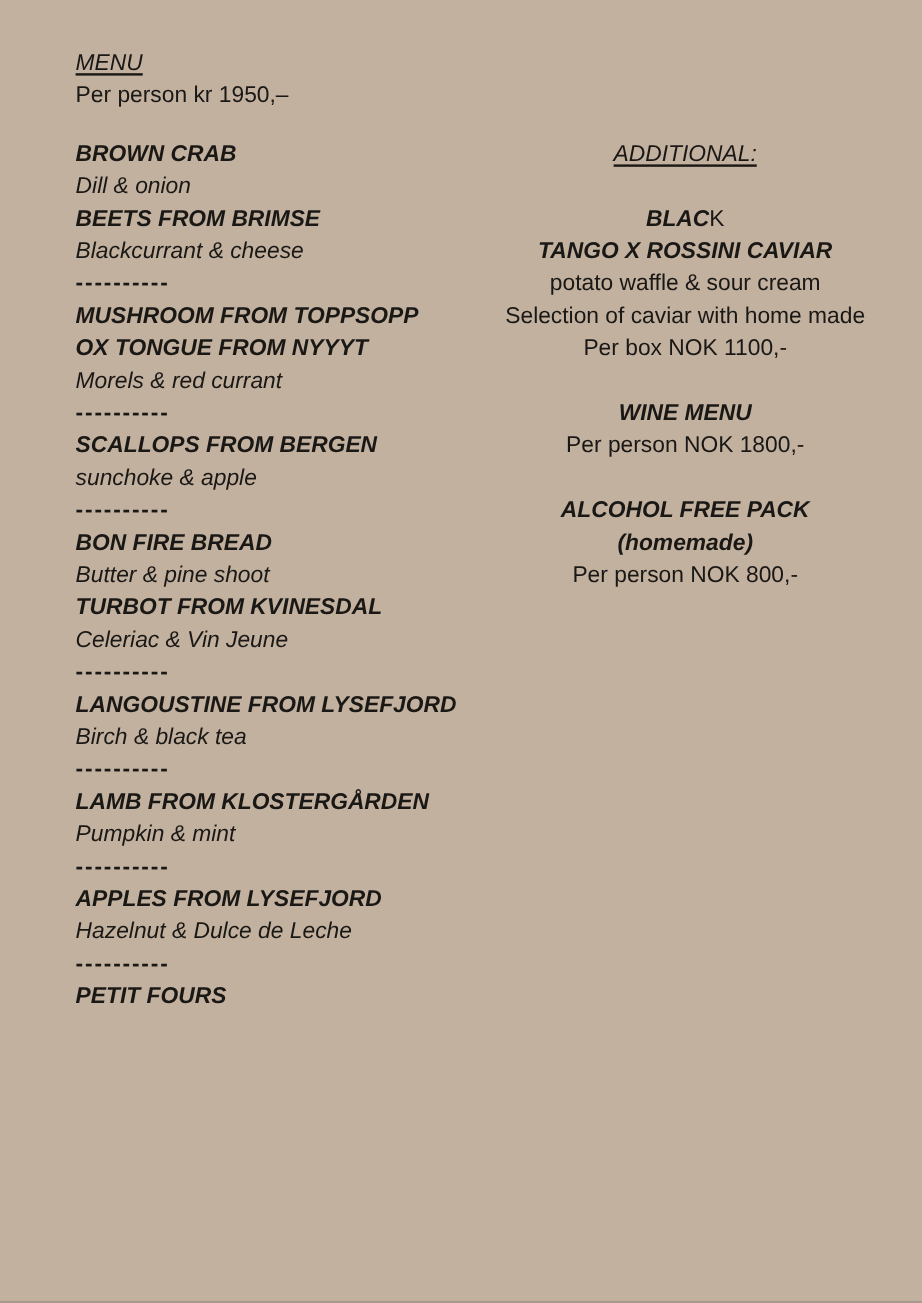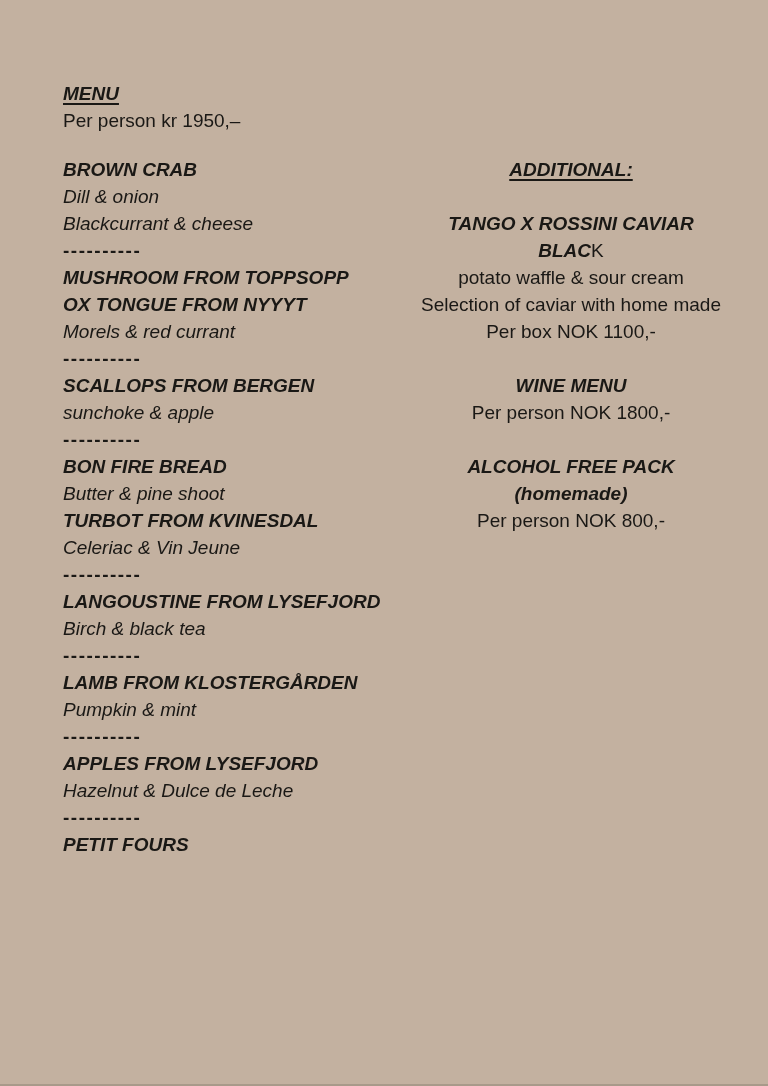--- a/index.html
+++ b/index.html
@@ -23,26 +23,25 @@
     position: absolute;
   }
   .col-left  { left: 63px;  top: 39px;  width: 360px; }
   .col-right { left: 406px; top: 115px; width: 330px; text-align: center; }
   .line {
     font-size: 19px;
     line-height: 27px;
     white-space: pre;
   }
   .t-title {
-    font-weight: 700;
+    font-weight: 400;
     font-style: italic;
     text-decoration: underline;
     text-decoration-thickness: 2px;
     text-underline-offset: 3px;
-    margin-top: 41px;
   }
   .t-dish {
     font-weight: 700;
     font-style: italic;
   }
   .t-desc {
     font-style: italic;
   }
   .t-plain {
     font-weight: 400;
@@ -72,20 +71,21 @@
 
 <div class="page">
 
   <div class="col col-left">
     <div class="line t-title">MENU</div>
     <div class="line t-plain">Per person kr 1950,–</div>
     <div class="gap"></div>
     <div id="menu-items">
         <div class="line t-dish">BROWN CRAB</div>
         <div class="line t-desc">Dill &amp; onion</div>
+        <div class="line t-dish">BEETS FROM BRIMSE</div>
         <div class="line t-desc">Blackcurrant &amp; cheese</div>
         <div class="line t-divider">----------</div>
         <div class="line t-dish">MUSHROOM FROM TOPPSOPP</div>
         <div class="line t-dish">OX TONGUE FROM NYYYT</div>
         <div class="line t-desc">Morels &amp; red currant</div>
         <div class="line t-divider">----------</div>
         <div class="line t-dish">SCALLOPS FROM BERGEN</div>
         <div class="line t-desc">sunchoke &amp; apple</div>
         <div class="line t-divider">----------</div>
         <div class="line t-dish">BON FIRE BREAD</div>
@@ -103,22 +103,22 @@
         <div class="line t-desc">Hazelnut &amp; Dulce de Leche</div>
         <div class="line t-divider">----------</div>
         <div class="line t-dish">PETIT FOURS</div>
       </div>
   </div>
 
   <div class="col col-right">
     <div class="line t-title">ADDITIONAL:</div>
     <div class="line t-blank"></div>
     <div id="additional-items">
+        <div class="line t-dish"><span>BLAC</span><span class="k-regular">K</span></div>
         <div class="line t-dish">TANGO X ROSSINI CAVIAR</div>
-        <div class="line t-dish"><span>BLAC</span><span class="k-regular">K</span></div>
         <div class="line t-plain">potato waffle &amp; sour cream</div>
         <div class="line t-plain">Selection of caviar with home made</div>
         <div class="line t-plain">Per box NOK 1100,-</div>
         <div class="line t-blank"></div>
         <div class="line t-dish">WINE MENU</div>
         <div class="line t-plain">Per person NOK 1800,-</div>
         <div class="line t-blank"></div>
         <div class="line t-dish">ALCOHOL FREE PACK</div>
         <div class="line t-dish">(homemade)</div>
         <div class="line t-plain">Per person NOK 800,-</div>

